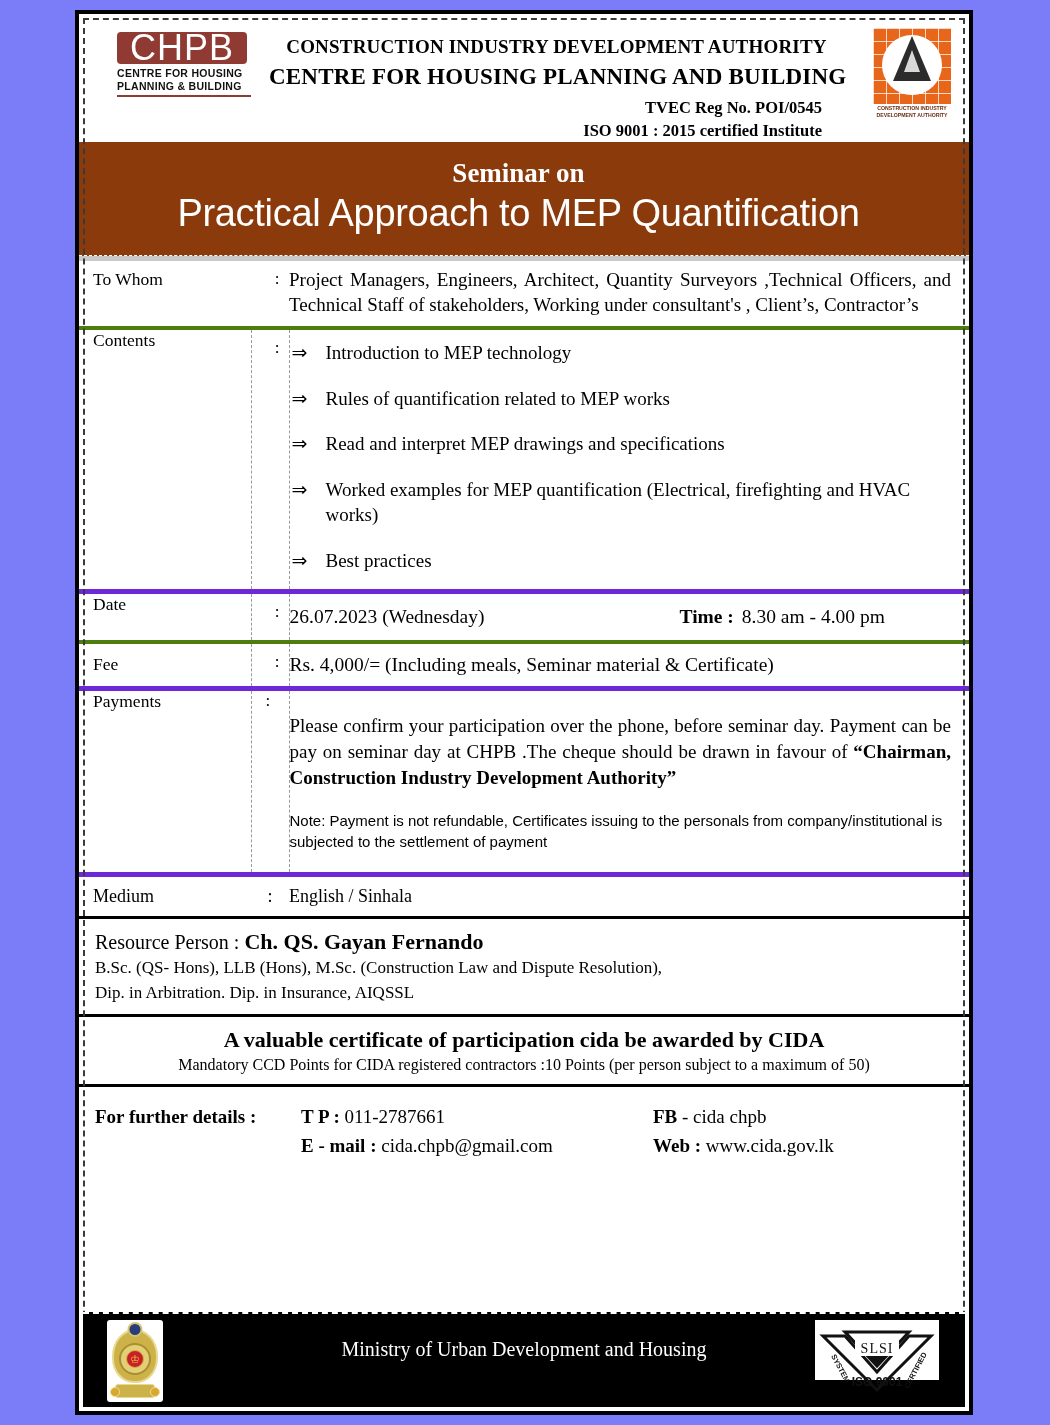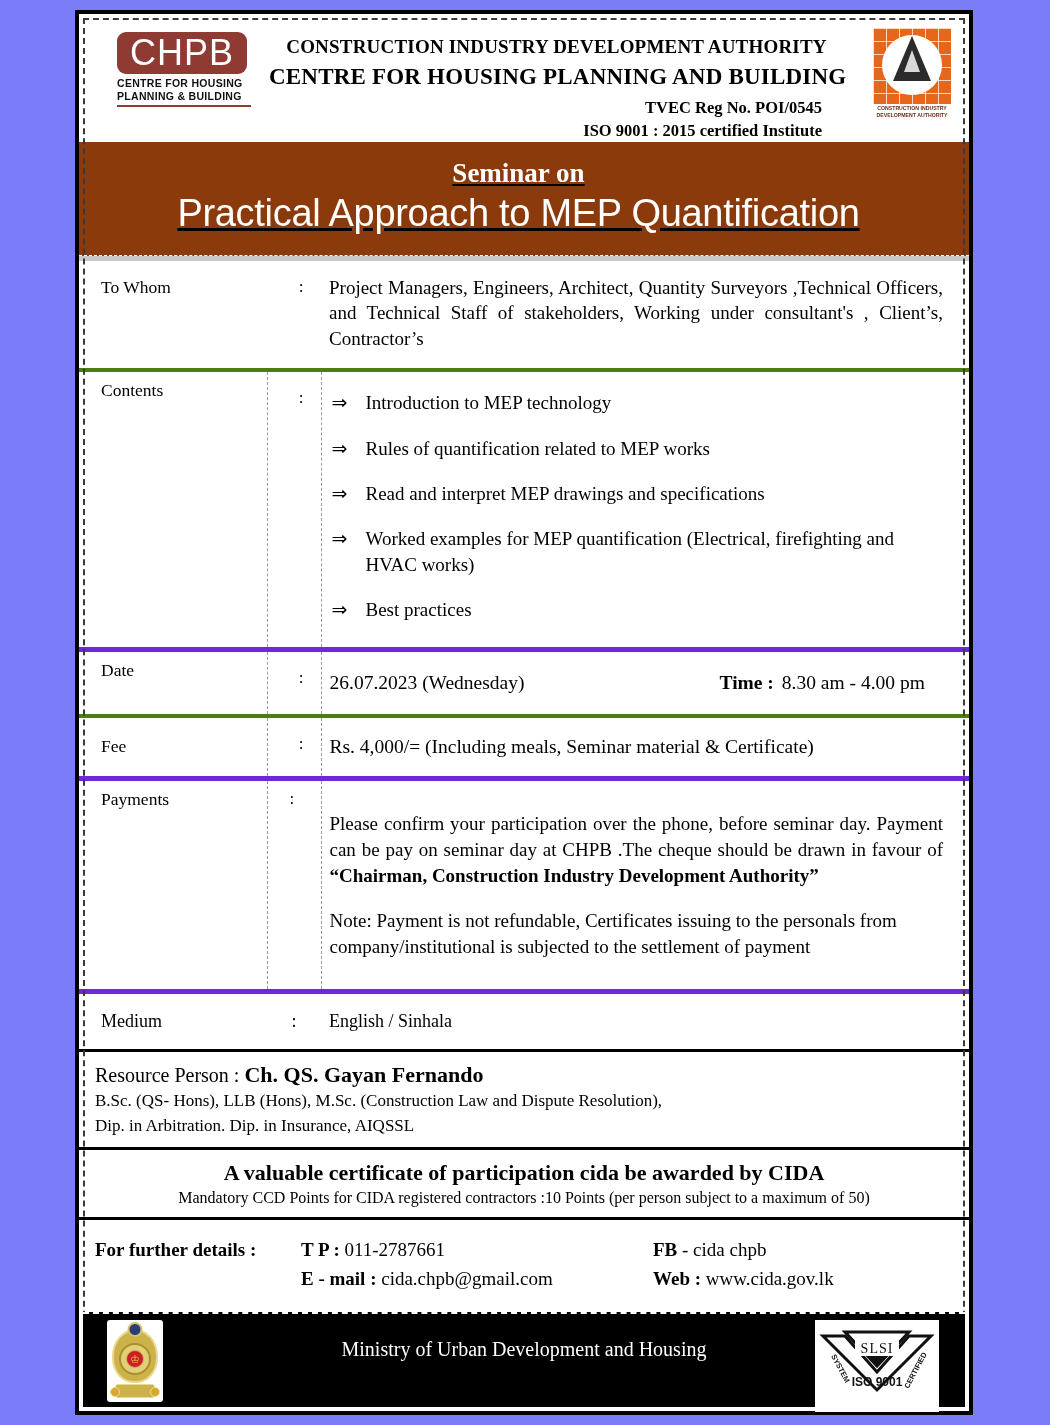--- a/index.html
+++ b/index.html
@@ -45,23 +45,23 @@
   }
   .chpb-logo {
     position: absolute;
     left: 38px;
     top: 18px;
     width: 148px;
     height: 82px;
   }
   .chpb-badge {
     width: 130px;
-    height: 42px;
+    height: 32px;
     background: #8f3a33;
-    border-radius: 9px;
+    border-radius: 4px;
     display: flex;
     align-items: center;
     justify-content: center;
     color: #ffffff;
     font-family: "Liberation Sans", sans-serif;
     font-size: 36px;
     font-weight: 400;
     letter-spacing: 1px;
     line-height: 1;
   }
@@ -188,21 +188,20 @@
     line-height: 1.35;
     padding-top: 1px;
   }
 
   
   .banner {
     background: #8a3a0b;
     text-align: center;
     padding: 16px 11px 18px 0;
     border-bottom: 1px dashed #ffffff;
-    text-decoration: underline;
   }
   .banner-line1 {
     color: #ffffff;
     font-family: "Liberation Serif", serif;
     font-size: 27px;
     font-weight: bold;
     line-height: 1.15;
   }
   .banner-line2 {
     color: #ffffff;
@@ -215,21 +214,21 @@
   }
 
   
   .tbl {
     width: 100%;
     border-collapse: collapse;
     table-layout: fixed;
   }
   .tbl td {
     vertical-align: top;
-    padding: 8px;
+    padding: 0;
   }
   .lbl-col { width: 172px; }
   .col-col { width: 38px; }
 
   .lbl {
     font-family: "Liberation Serif", serif;
     font-size: 17.5px;
     color: #000;
     padding: 8px 0 4px 14px;
   }
@@ -300,22 +299,22 @@
   .pay-block { padding: 22px 18px 20px 0; }
   .pay-p1 {
     font-family: "Liberation Serif", serif;
     font-size: 19px;
     line-height: 1.38;
     text-align: justify;
     margin: 0 0 18px 0;
   }
   .pay-p1 b { font-weight: bold; }
   .pay-note {
-    font-family: Liberation Serif, serif;
-    font-size: 19px;
+    font-family: Liberation Sans, sans-serif;
+    font-size: 15px;
     line-height: 1.42;
     margin: 0;
   }
 
   .medium-line {
     font-family: "Liberation Serif", serif;
     font-size: 18px;
     padding: 9px 0 9px 0;
   }
 
@@ -475,21 +474,21 @@
     color: #ffffff;
     font-family: "Liberation Serif", serif;
     font-size: 20px;
   }
 
   .slsi {
     position: absolute;
     right: 26px;
     top: 6px;
     width: 124px;
-    height: 92px;
+    height: 60px;
     background: #ffffff;
   }
   .slsi svg { display: block; }
 
   .lbl-cell-pad { padding-top: 10px; }
 </style>
 </head>
 <body>
 
 <div class="page">

